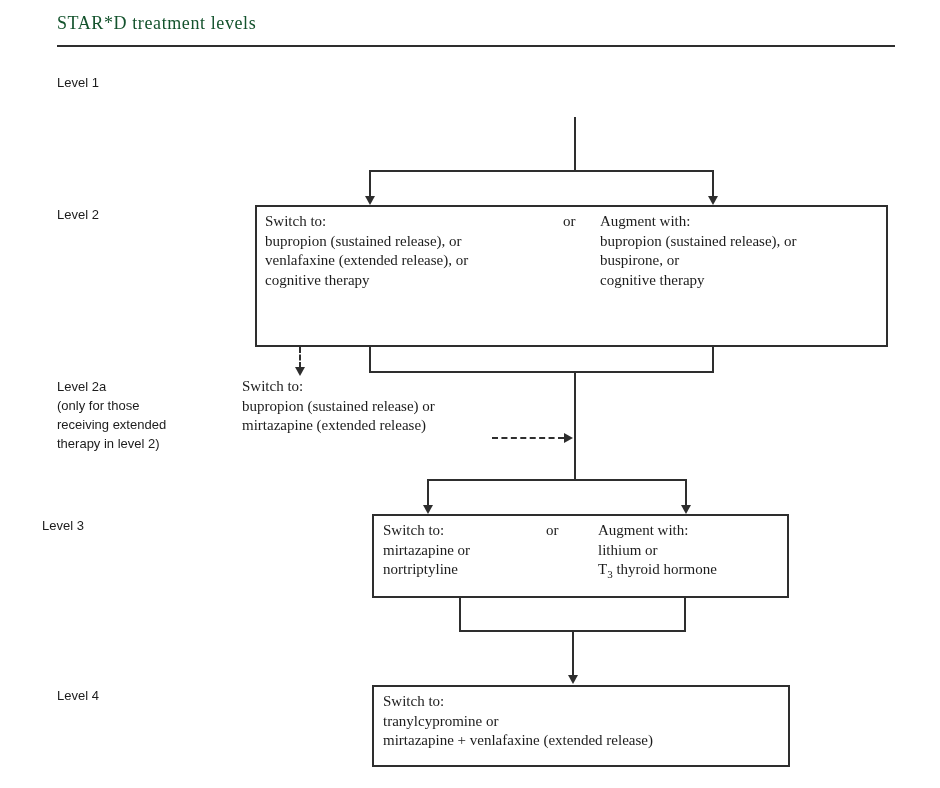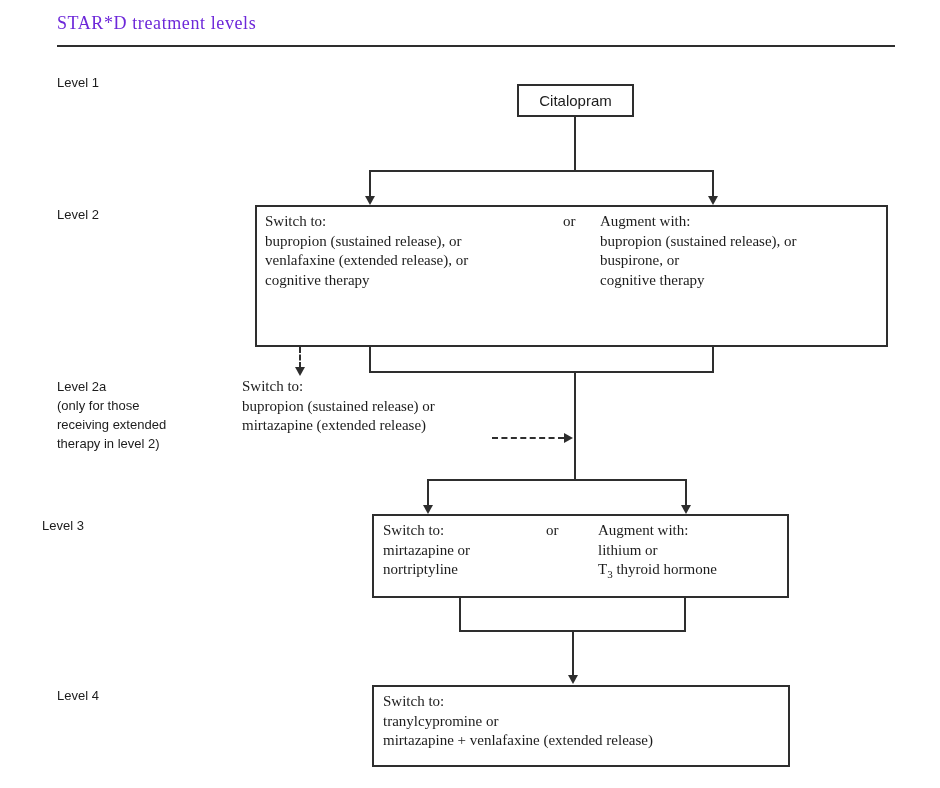--- a/index.html
+++ b/index.html
@@ -4,21 +4,21 @@
 <style>
   * { margin:0; padding:0; box-sizing:border-box; }
   html,body { background:#ffffff; }
   #canvas {
     position:relative; width:940px; height:788px; background:#ffffff;
     font-family:"Liberation Sans", sans-serif; font-size:15px; color:#1c1c1c;
     overflow:hidden;
   }
   .title {
     position:absolute; font-family:"Liberation Serif", serif;
-    font-size:18px; letter-spacing:0.6px; color:#6d28d9;
+    font-size:18px; letter-spacing:0.6px; color:#14532d;
   }
   .label { position:absolute; font-size:13px; line-height:19px; }
   .box { position:absolute; border:2px solid #2e2e2e; background:#fff; }
   .hline { position:absolute; height:2px; background:#2e2e2e; }
   .vline { position:absolute; width:2px; background:#2e2e2e; }
   .vdash { position:absolute; width:0; border-left:2px dashed #2e2e2e; }
   .hdash { position:absolute; height:0; border-top:2px dashed #2e2e2e; }
   .arr-down {
     position:absolute; width:0; height:0;
     border-left:5px solid transparent; border-right:5px solid transparent;
@@ -45,23 +45,20 @@
   <div class="label" style="left:57px; top:205px;">Level 2</div>
   <div class="label" style="left:57px; top:377px;">
     <div>Level 2a</div>
     <div>(only for those</div>
     <div>receiving extended</div>
     <div>therapy in level 2)</div>
   </div>
   <div class="label" style="left:42px; top:516px;">Level 3</div>
   <div class="label" style="left:57px; top:686px;">Level 4</div>
 
-  <div class="box" style="left:517px; top:84px; width:117px; height:33px;">
-    <div class="center-text">Citalopram</div>
-  </div>
 
   <div class="vline" style="left:574px; top:117px; height:53px;"></div>
   <div class="hline" style="left:369px; top:170px; width:345px;"></div>
   <div class="vline" style="left:369px; top:170px; height:27px;"></div>
   <div class="arr-down" style="left:365px; top:196px;"></div>
   <div class="vline" style="left:712px; top:170px; height:27px;"></div>
   <div class="arr-down" style="left:708px; top:196px;"></div>
 
   <div class="box" style="left:255px; top:205px; width:633px; height:142px;">
     <div class="col" style="left:8px; top:5px;">

